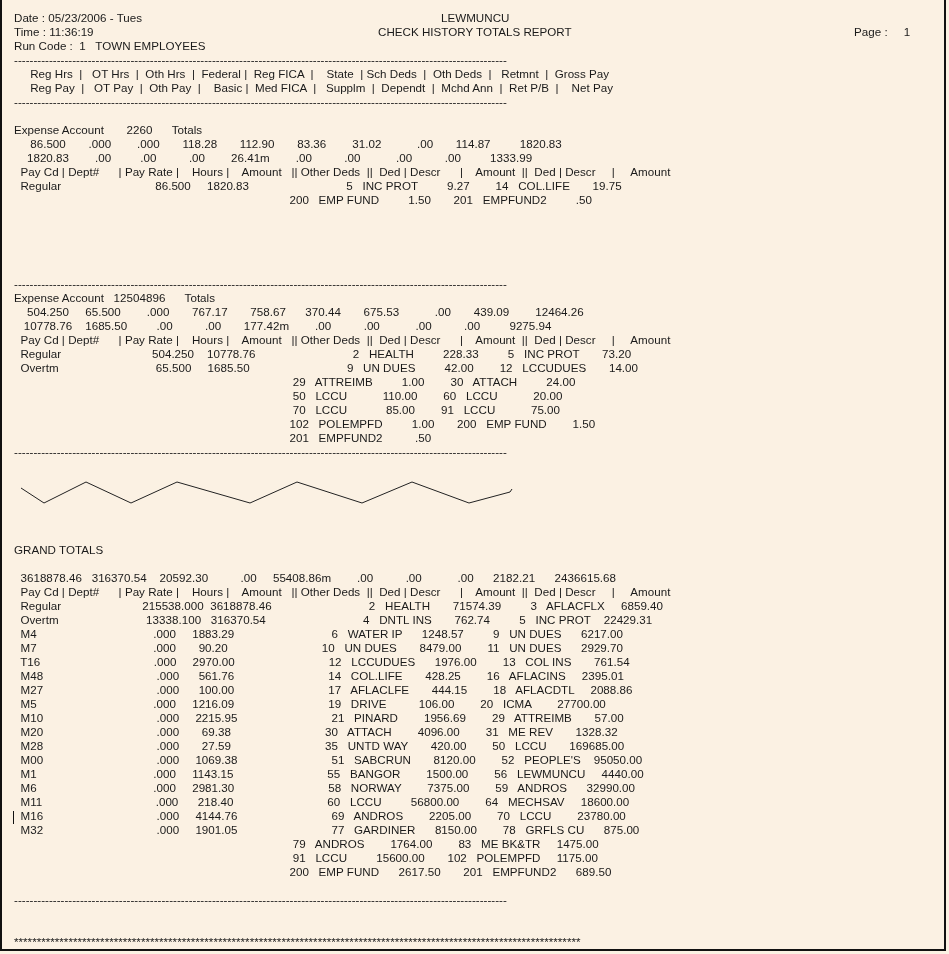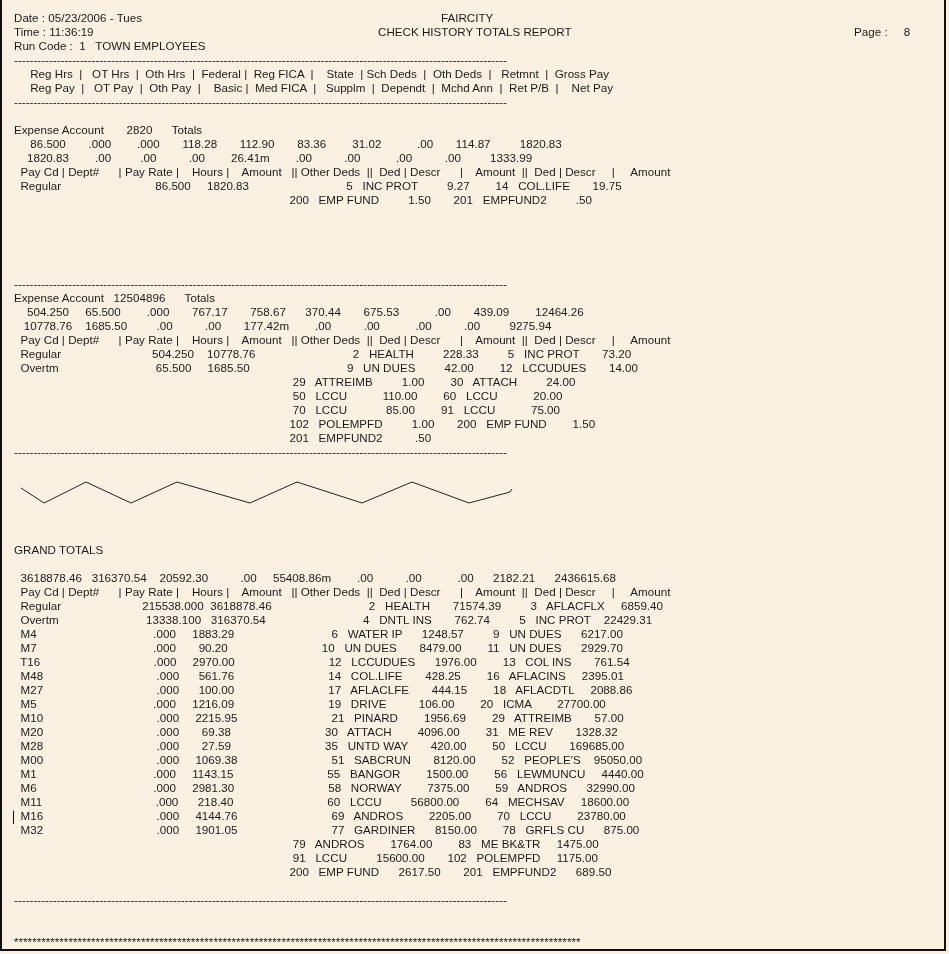--- a/index.html
+++ b/index.html
@@ -8,32 +8,32 @@
   .line { position:absolute; left:12px; white-space:pre; font-family:Liberation Sans, sans-serif; font-size:11.6px; line-height:14px; color:#1a1a1a; letter-spacing:0.02px; }
   .zigzag { position:absolute; left:0; top:470px; }
   .cursor { position:absolute; left:11px; top:811px; width:1px; height:13px; background:#111; }
 </style>
 </head>
 <body>
 
 <div class="frame">
 
   <div class="line" style="top:11px">Date : 05/23/2006 - Tues</div>
-  <div class="line" style="top:11px;left:439px">FAIRCITY</div>
+  <div class="line" style="top:11px;left:439px">LEWMUNCU</div>
   <div class="line" style="top:25px">Time : 11:36:19</div>
   <div class="line" style="top:25px;left:376px">CHECK HISTORY TOTALS REPORT</div>
-  <div class="line" style="top:25px;left:852px">Page :     8</div>
+  <div class="line" style="top:25px;left:852px">Page :     1</div>
   <div class="line" style="top:39px">Run Code :  1   TOWN EMPLOYEES</div>
 
   <div class="line" style="top:53px">-------------------------------------------------------------------------------------------------------------------------------</div>
   <div class="line" style="top:81px">     Reg Pay  |   OT Pay  |  Oth Pay  |    Basic |  Med FICA  |   Supplm  |  Dependt  |  Mchd Ann  |  Ret P/B  |    Net Pay</div>
   <div class="line" style="top:67px">     Reg Hrs  |   OT Hrs  |  Oth Hrs  |  Federal |  Reg FICA  |    State  | Sch Deds  |  Oth Deds  |   Retmnt  |  Gross Pay</div>
   <div class="line" style="top:95px">-------------------------------------------------------------------------------------------------------------------------------</div>
 
-  <div class="line" style="top:123px">Expense Account       2820      Totals</div>
+  <div class="line" style="top:123px">Expense Account       2260      Totals</div>
   <div class="line" style="top:137px">     86.500       .000        .000       118.28       112.90       83.36        31.02           .00       114.87         1820.83</div>
   <div class="line" style="top:151px">    1820.83        .00         .00          .00        26.41m        .00          .00           .00          .00         1333.99</div>
   <div class="line" style="top:165px">  Pay Cd | Dept#      | Pay Rate |    Hours |    Amount   || Other Deds  ||  Ded | Descr      |    Amount  ||  Ded | Descr     |     Amount</div>
   <div class="line" style="top:179px">  Regular                             86.500     1820.83                              5   INC PROT         9.27        14   COL.LIFE       19.75</div>
   <div class="line" style="top:193px">                                                                                     200   EMP FUND         1.50       201   EMPFUND2         .50</div>
 
   <div class="line" style="top:277px">-------------------------------------------------------------------------------------------------------------------------------</div>
 
   <div class="line" style="top:291px">Expense Account   12504896      Totals</div>
   <div class="line" style="top:305px">    504.250     65.500        .000       767.17       758.67      370.44       675.53           .00       439.09        12464.26</div>

